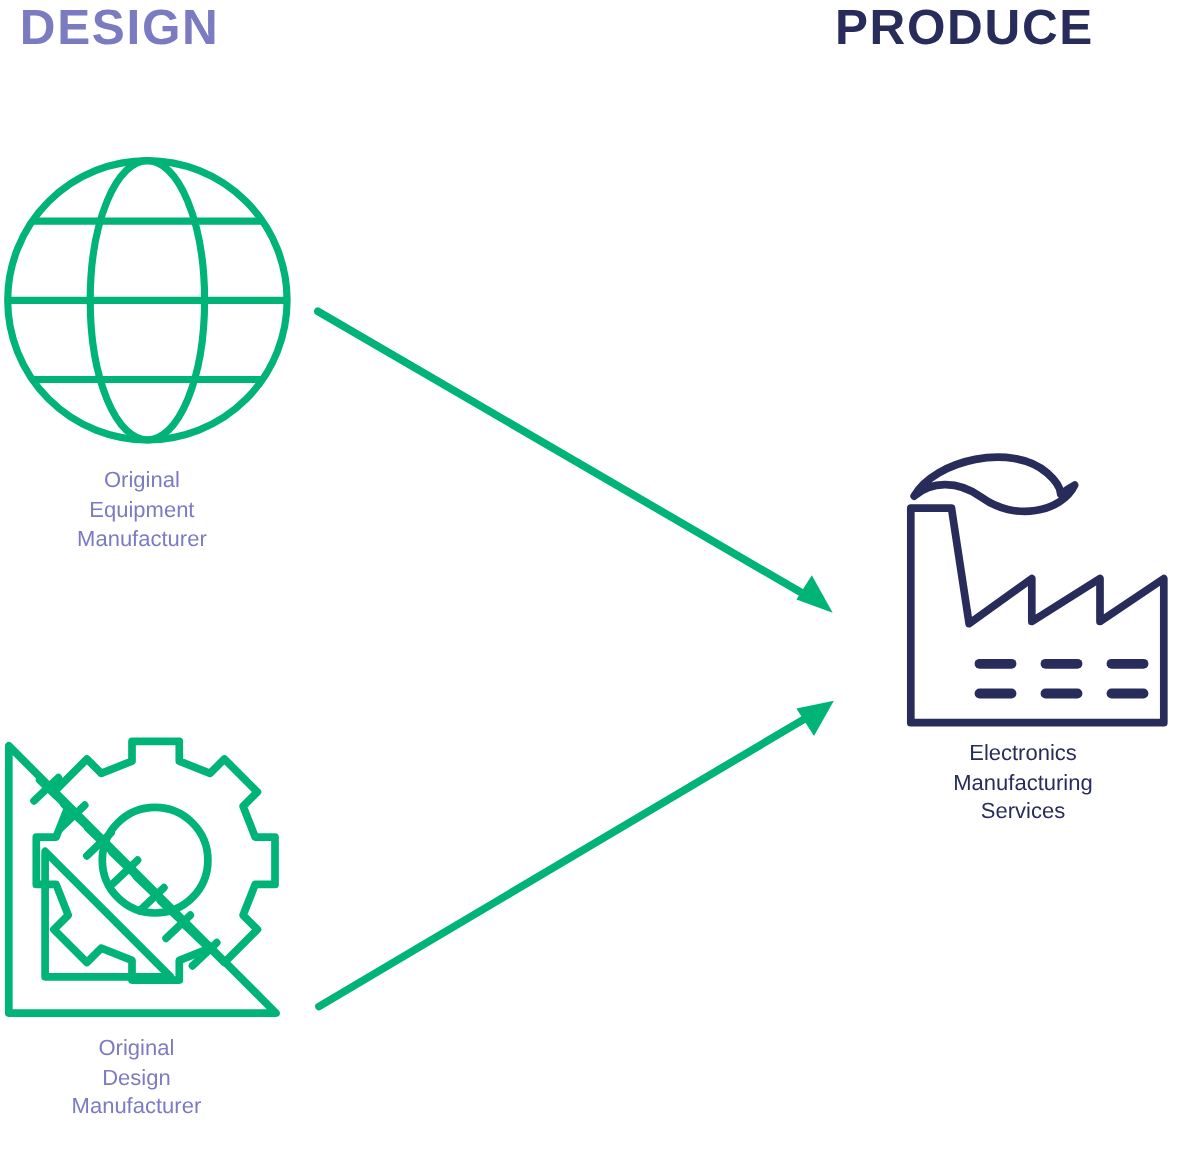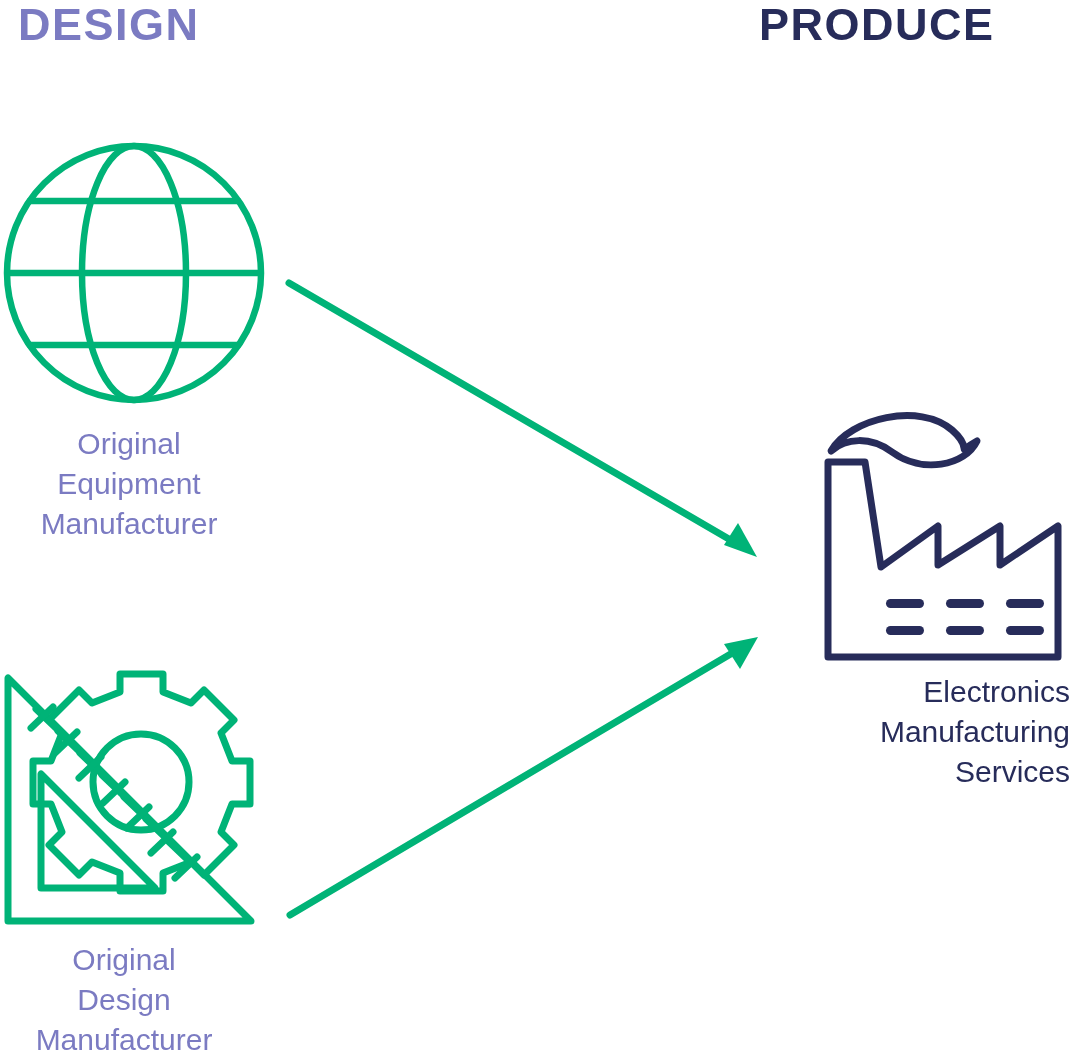--- a/index.html
+++ b/index.html
@@ -34,34 +34,34 @@
     left: 759px;
     top: 2px;
     color: #272C5A;
   }
   .node {
     position: absolute;
   }
   .node-label {
     position: absolute;
     text-align: center;
-    font-size: 30px;
+    font-size: 20px;
     line-height: 1.33;
     font-weight: normal;
     white-space: pre-line;
   }
   .label-purple { color: #7B7BC2; }
   .label-navy { color: #272C5A; }
 
   #oem-icon   { left: 0px;   top: 138px; }
   #oem-label  { left: 0px;   top: 424px; width: 258px; }
   #odm-icon   { left: 0px;   top: 668px; }
   #odm-label  { left: 0px;   top: 940px; width: 248px; }
   #ems-icon   { left: 800px; top: 400px; }
-  #ems-label  { left: 790px; top: 672px; width: 280px; text-align: right; }
+  #ems-label  { left: 790px; top: 672px; width: 280px; }
 
   #arrows {
     position: absolute;
     left: 0;
     top: 0;
     width: 1080px;
     height: 1056px;
     pointer-events: none;
   }
 </style>

